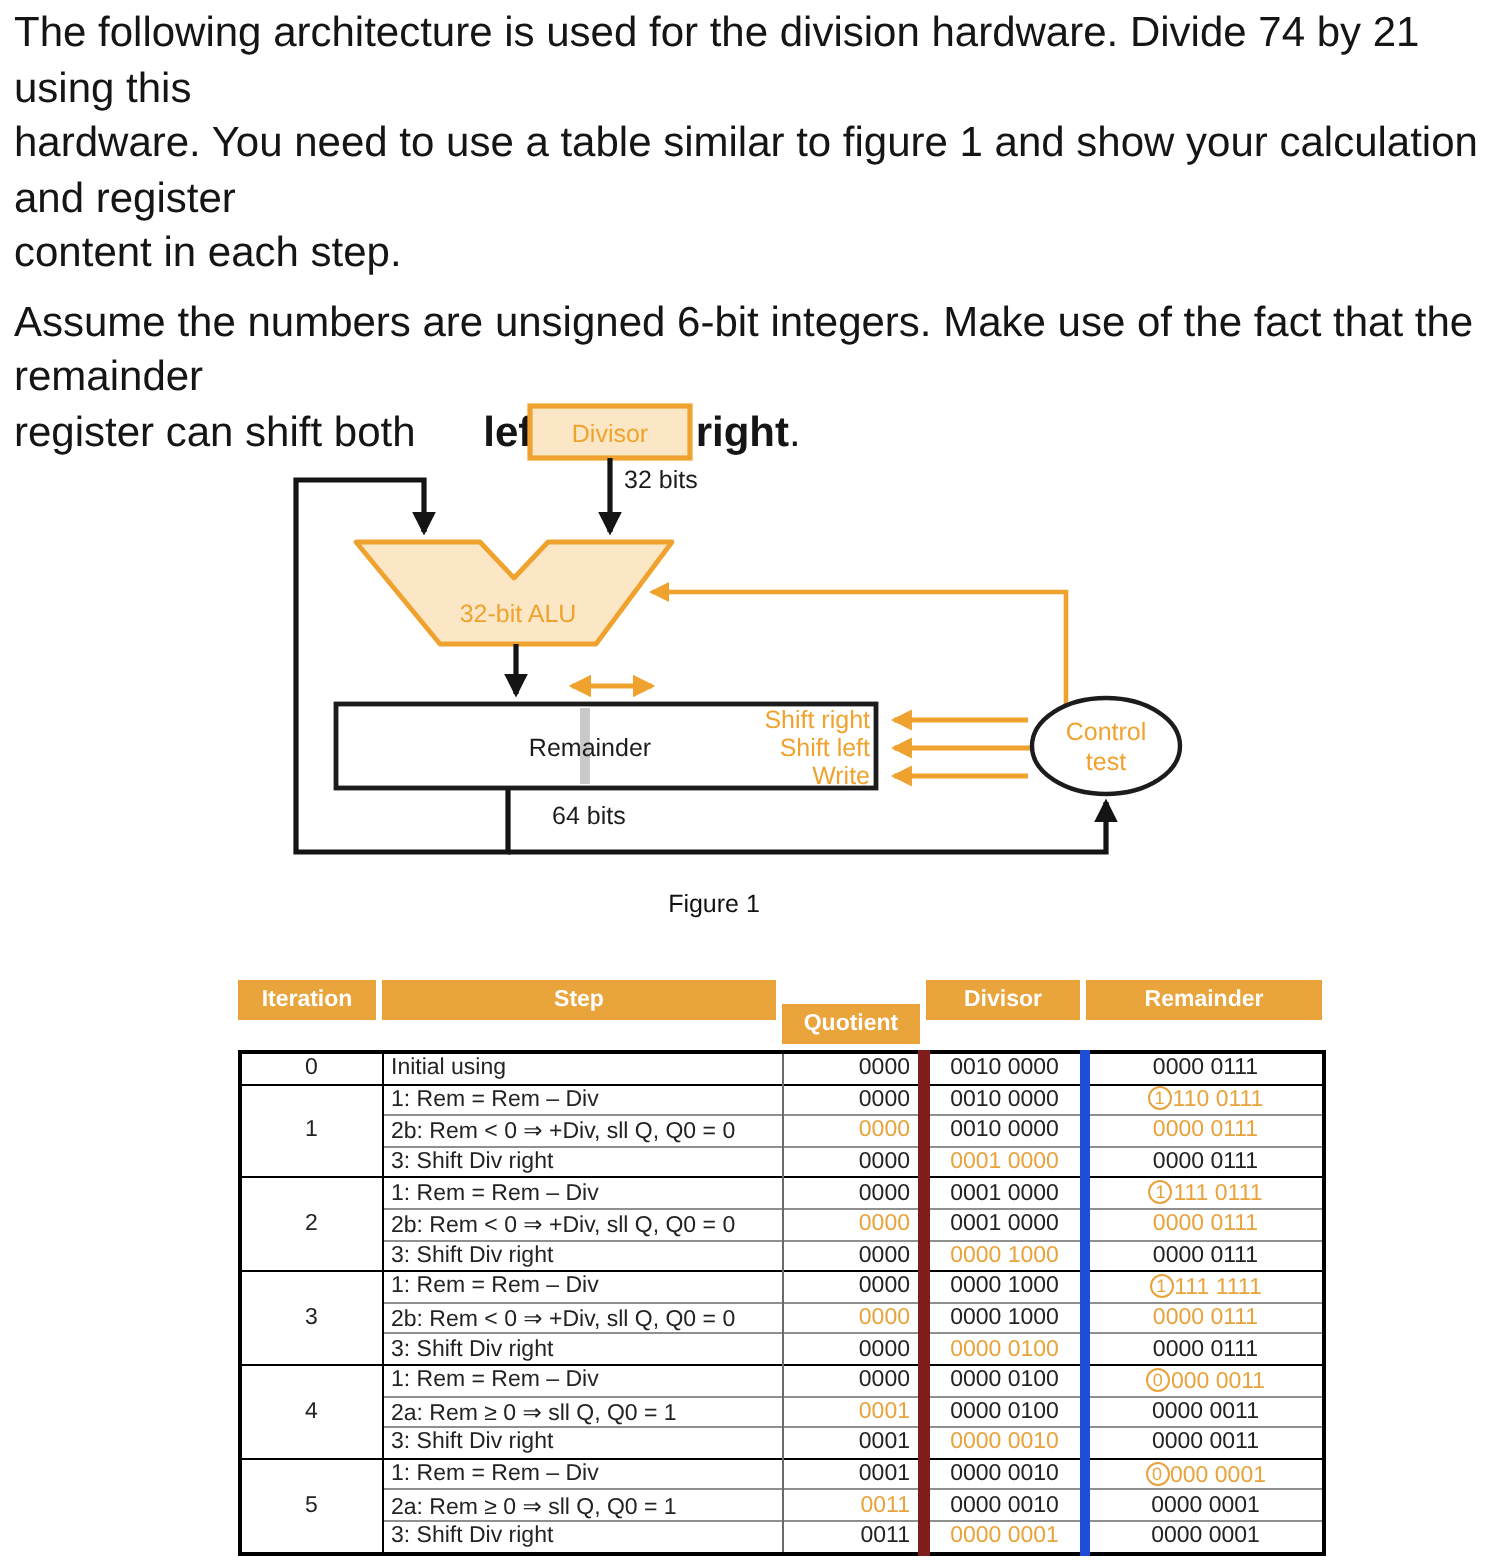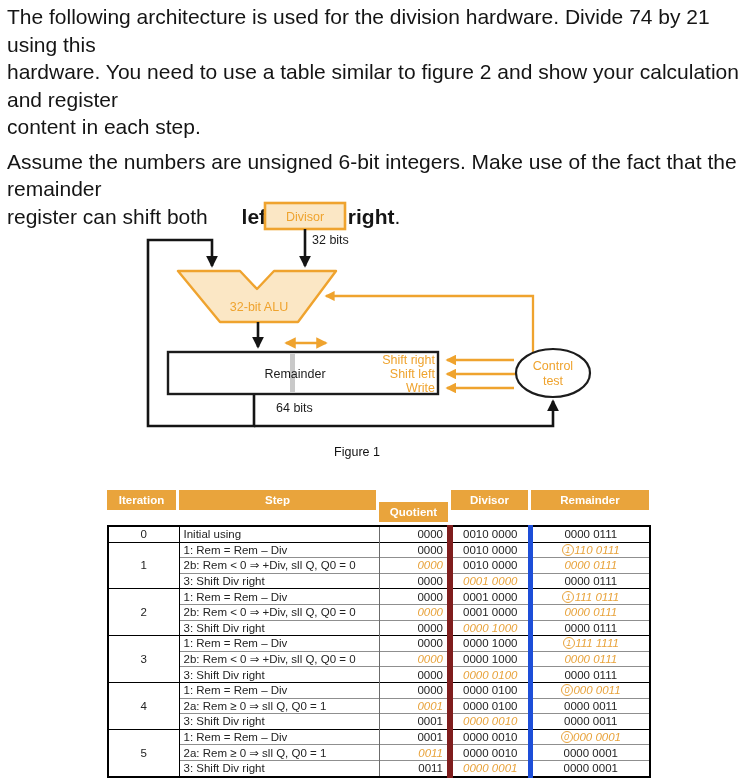--- a/index.html
+++ b/index.html
@@ -11,47 +11,47 @@
   .intro{position:absolute;left:7px;top:3px;width:746px;font-size:21px;line-height:27.5px;color:#151515;}
   .intro .para{margin:0 0 7px 0;}
   .b{font-weight:bold;margin-left:28px;}
   
   .fig-svg{position:absolute;left:0;top:188px;}
   .fig-svg text{font-family:"Liberation Sans", sans-serif;font-size:12.5px;}
   .t-orange{fill:#EFA32E;}
   .t-black{fill:#1c1c1c;}
   .caption{font-size:18px;fill:#111;}
   
-  .div-table{position:absolute;left:107px;top:490px;width:542px;}
+  .div-table{position:absolute;left:119px;top:490px;width:542px;}
   .thead{display:flex;gap:3px;margin-bottom:3px;}
   .hcell{background:#E9A43C;color:#fff;font-weight:bold;font-size:11.5px;height:20px;line-height:20px;text-align:center;}
   .w1{width:69px;}.w2{width:197px;}.w3{width:69px;margin-top:12px;}.w4{width:77px;}.w5{width:118px;}
   table.tb{border-collapse:collapse;width:542px;table-layout:fixed;font-size:11.5px;color:#232323;}
   table.tb{border:2px solid #000;}
   table.tb td{height:14.6px;padding:0 4px;border-top:1px solid #8f8f8f;white-space:nowrap;overflow:hidden;}
   tr.gs > td{border-top:1.6px solid #000;}
   tr:first-child > td{border-top:none;}
   td.iter{text-align:center;border-right:1.7px solid #000;}
   td.step{text-align:left;padding-left:6px;border-right:1px solid #6b6b6b;}
   td.q{text-align:right;border-right:6px solid #7f1d1d;}
   td.d{text-align:center;border-right:5px solid #1d4ed8;}
   td.r{text-align:center;}
-  .org{color:#E8A33C;font-style:italic;}
+  .org{color:#E8A33C;}
   .circ{
     display:inline-block;width:10px;height:10px;border:1.2px solid currentColor;border-radius:50%;
     line-height:10px;font-size:9px;text-align:center;vertical-align:1px;margin-right:0.5px;
   }
 </style>
 </head>
 <body>
 
 <div class="intro">
   <div class="para">
     <div>The following architecture is used for the division hardware. Divide 74 by 21 using this</div>
-    <div>hardware. You need to use a table similar to figure 2 and show your calculation and register</div>
+    <div>hardware. You need to use a table similar to figure 1 and show your calculation and register</div>
     <div>content in each step.</div>
   </div>
   <div class="para">
     <div>Assume the numbers are unsigned 6-bit integers. Make use of the fact that the remainder</div>
     <div><span>register can shift both </span><span class="b">left</span><span> and </span><span class="b">right</span><span>.</span></div>
   </div>
 </div>
 
 <svg class="fig-svg" width="753" height="295">
   <defs>

